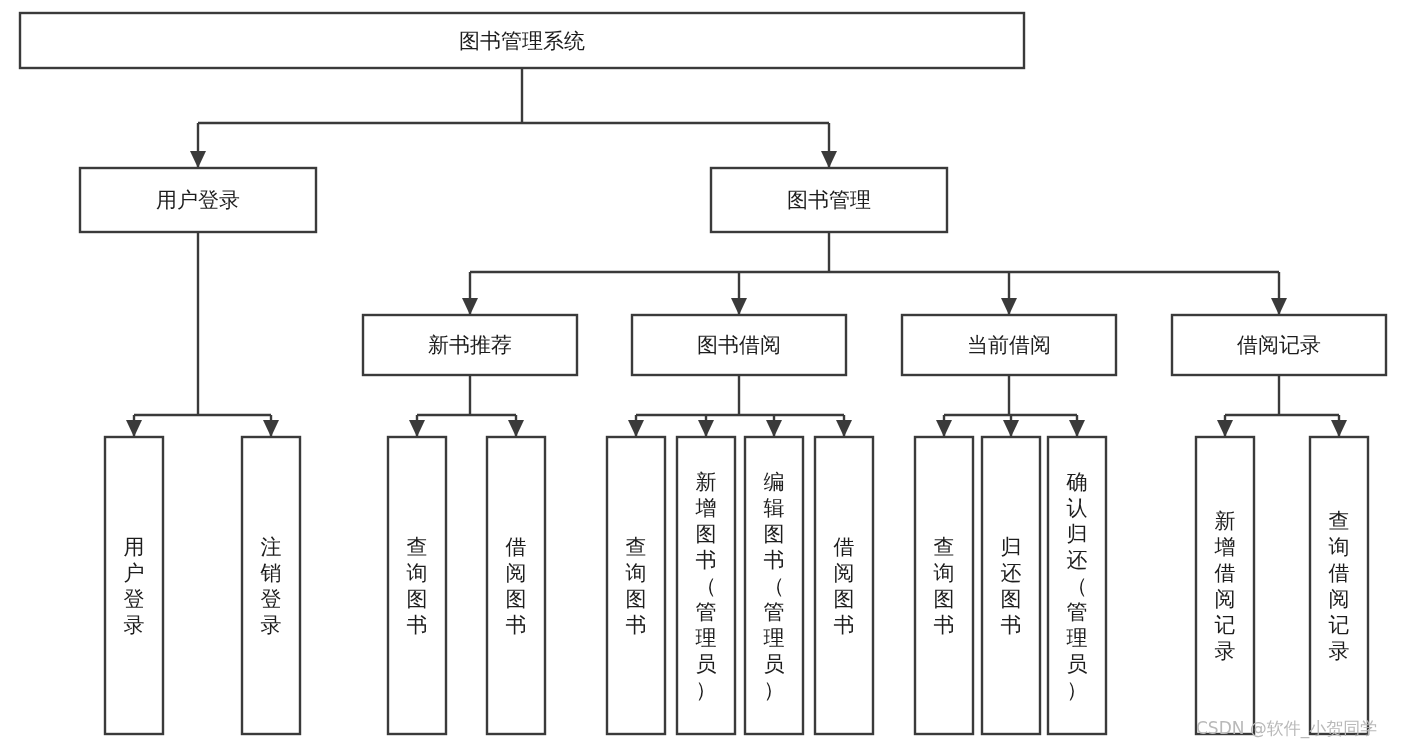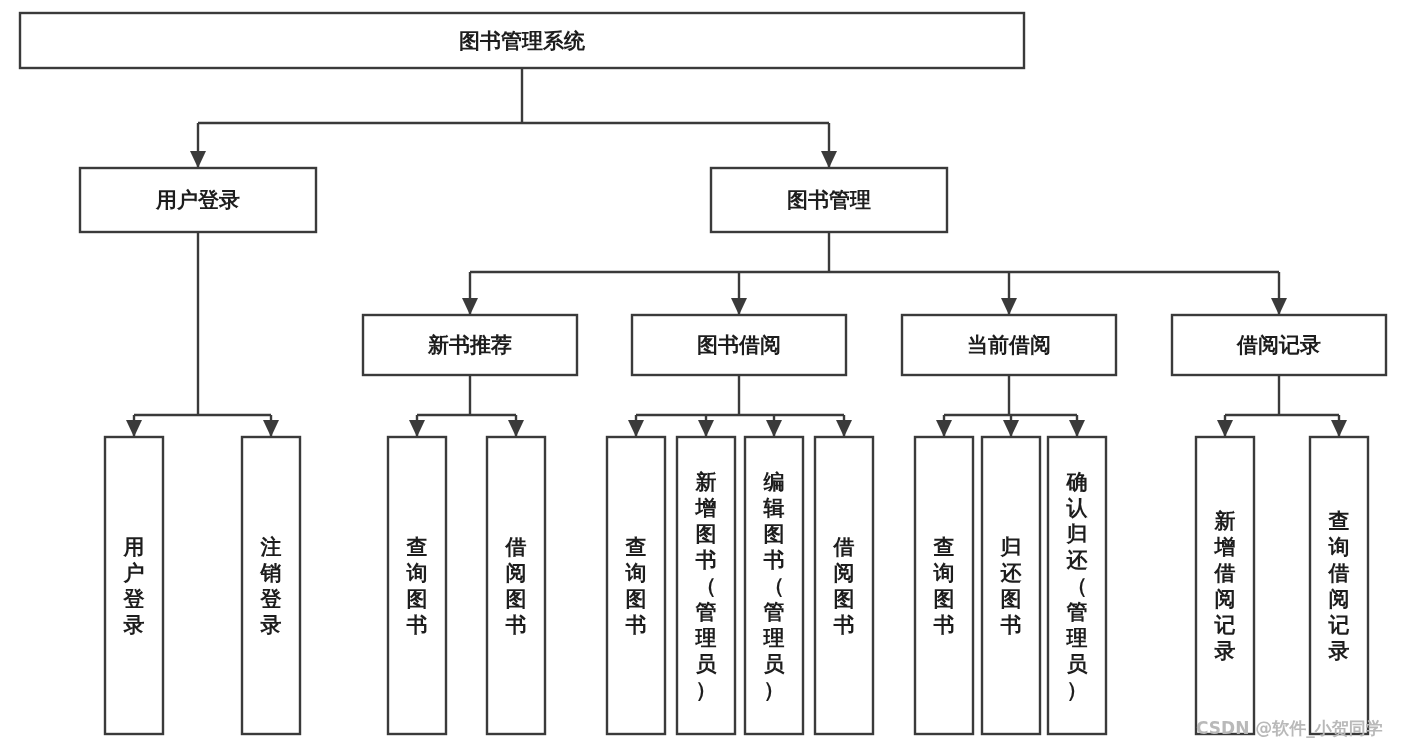--- a/index.html
+++ b/index.html
@@ -12,21 +12,20 @@
     width: 1405px;
     height: 747px;
     font-family: "DejaVu Sans", "Liberation Sans", sans-serif;
     overflow: hidden;
     position: relative;
   }
   #diagram-root {
     position: relative;
     width: 1405px;
     height: 747px;
-    font-weight: bold;
   }
   svg#flow-svg {
     display: block;
     width: 1405px;
     height: 747px;
   }
   .node-rect {
     fill: #ffffff;
     stroke: #3a3a3a;
     stroke-width: 2.4;

